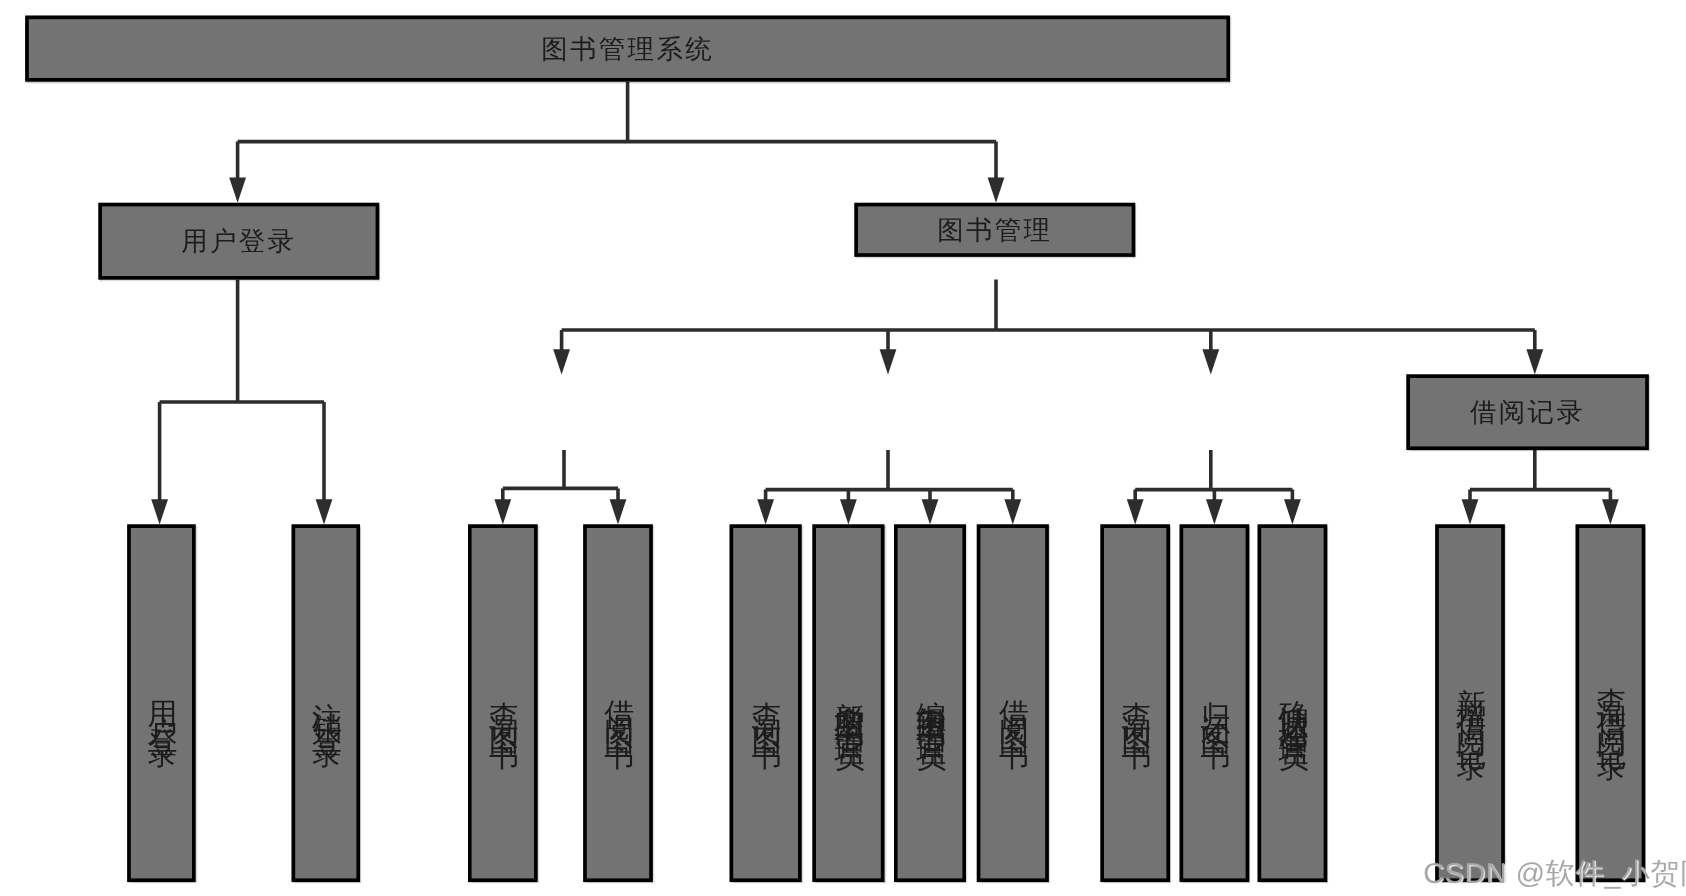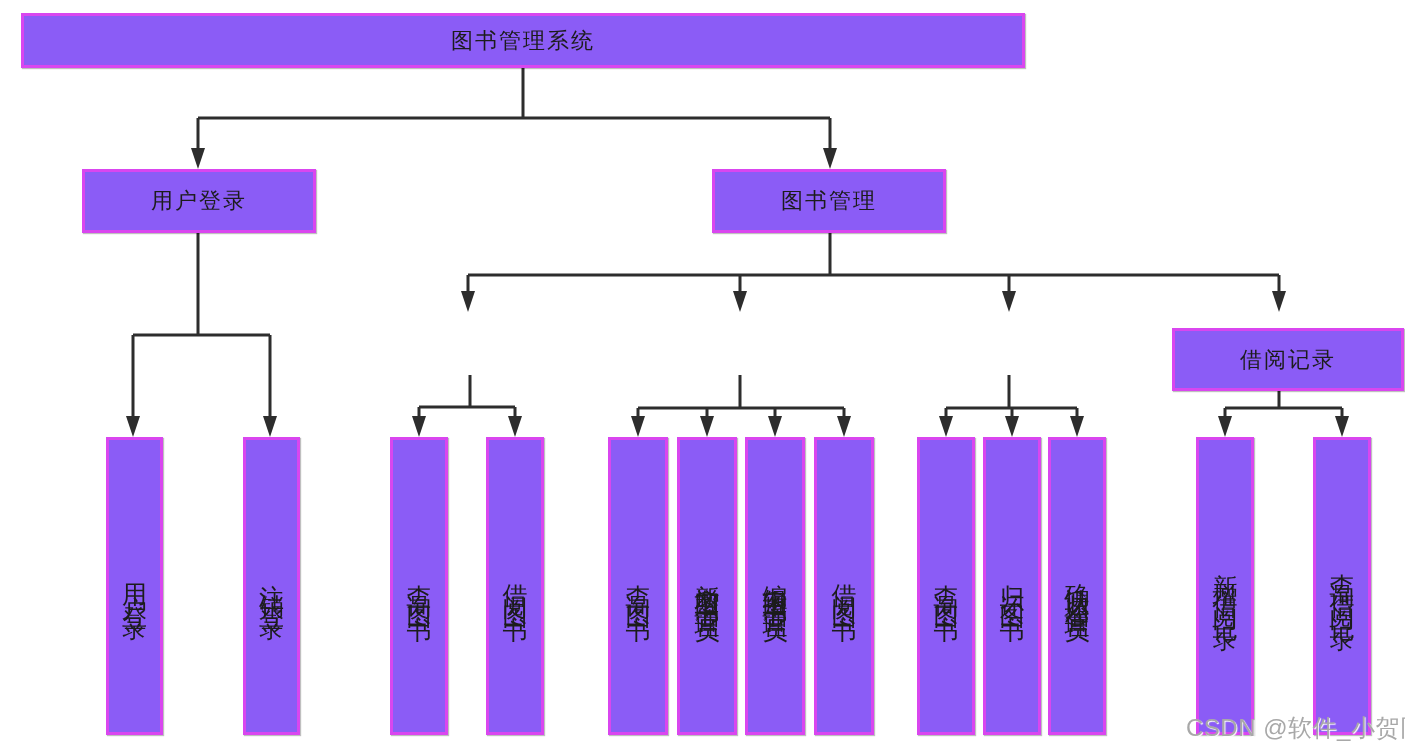--- a/index.html
+++ b/index.html
@@ -19,22 +19,22 @@
   .connectors {
     position: absolute;
     left: 0;
     top: 0;
     width: 1405px;
     height: 747px;
   }
   .box {
     position: absolute;
     box-sizing: border-box;
-    border: 3px solid #d946ef;
-    background: #8b5cf6;
+    border: 3px solid #000000;
+    background: #737373;
     display: flex;
     align-items: center;
     justify-content: center;
     box-shadow: 1px 1px 1px rgba(0,0,0,0.25);
   }
   .box.h {
     font-size: 22px;
     letter-spacing: 2px;
     white-space: nowrap;
   }
@@ -47,26 +47,26 @@
     letter-spacing: 11px;
     line-height: 1;
   }
   .box.v.tight {
     letter-spacing: 5px;
   }
   
   #bx-root    { left: 21px;  top: 13px;  width: 1004px; height: 55px; }
   
   #bx-login   { left: 82px;  top: 169px; width: 234px;  height: 64px; }
-  #bx-mgmt    { left: 712px; top: 169px; width: 234px;  height: 64px; }
+  #bx-mgmt    { left: 712px; top: 169px; width: 234px;  height: 45px; }
   
   #bx-newrec  { left: 363px;  top: 312px; width: 214px; height: 63px; }
   #bx-borrow  { left: 633px;  top: 312px; width: 215px; height: 63px; }
   #bx-current { left: 903px;  top: 312px; width: 214px; height: 63px; }
-  #bx-records { left: 1172px; top: 328px; width: 232px; height: 63px; }
+  #bx-records { left: 1172px; top: 312px; width: 202px; height: 63px; }
   
   #lv-login      { left: 106px;  width: 57px; }
   #lv-logout     { left: 243px;  width: 57px; }
   #lv-nr-query   { left: 390px;  width: 58px; }
   #lv-nr-borrow  { left: 486px;  width: 58px; }
   #lv-bb-query   { left: 608px;  width: 60px; }
   #lv-bb-add     { left: 677px;  width: 60px; }
   #lv-bb-edit    { left: 745px;  width: 60px; }
   #lv-bb-borrow  { left: 814px;  width: 60px; }
   #lv-cb-query   { left: 917px;  width: 58px; }

